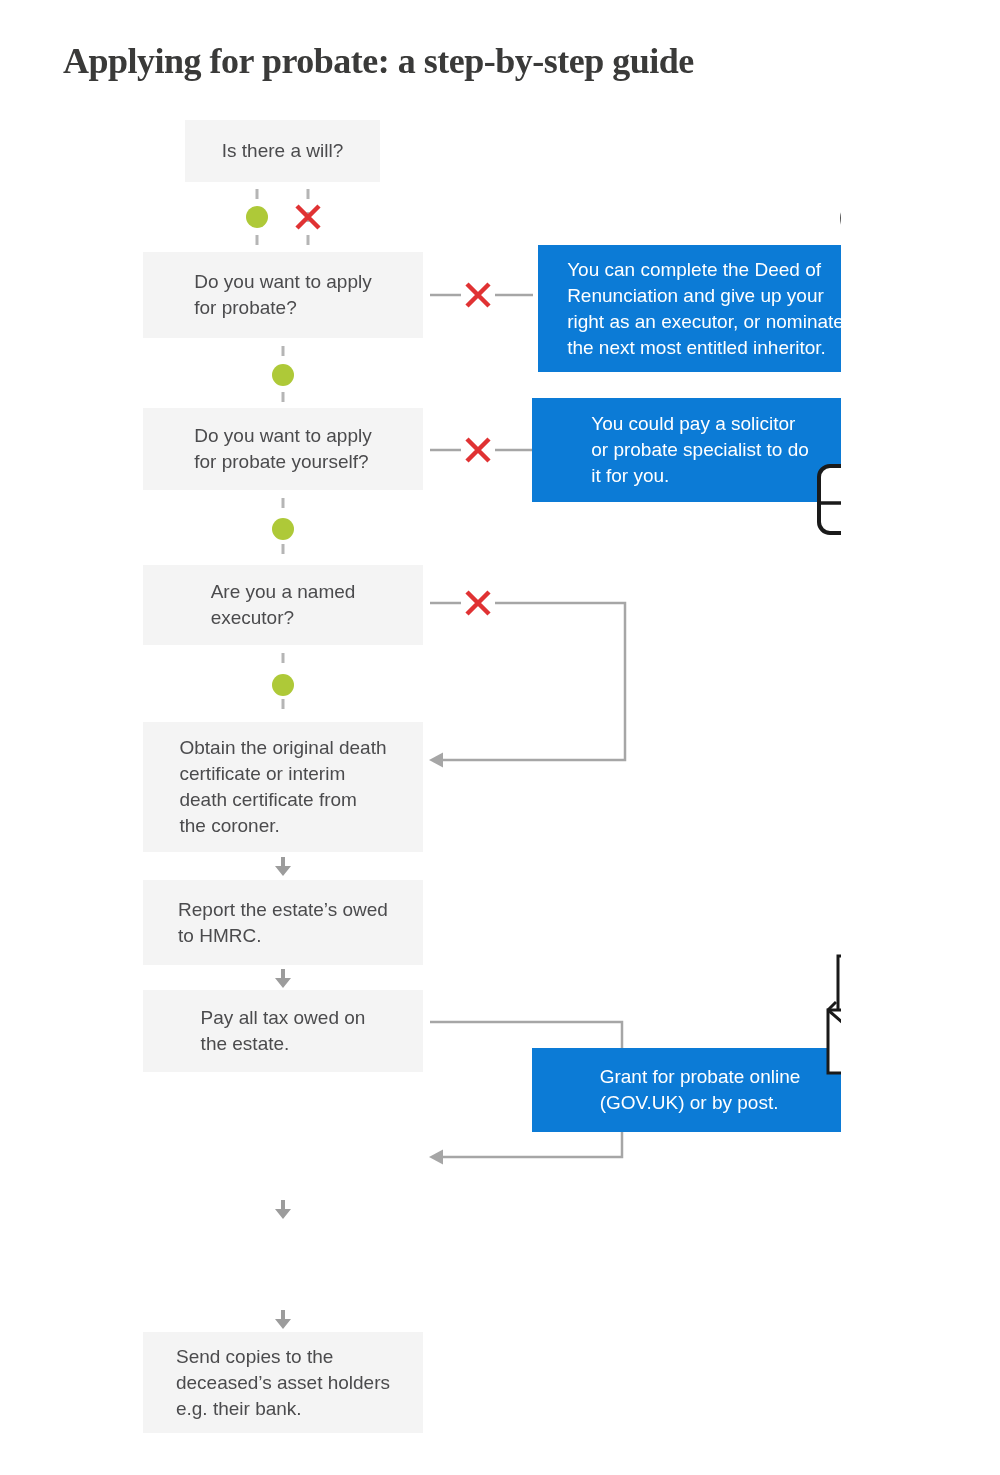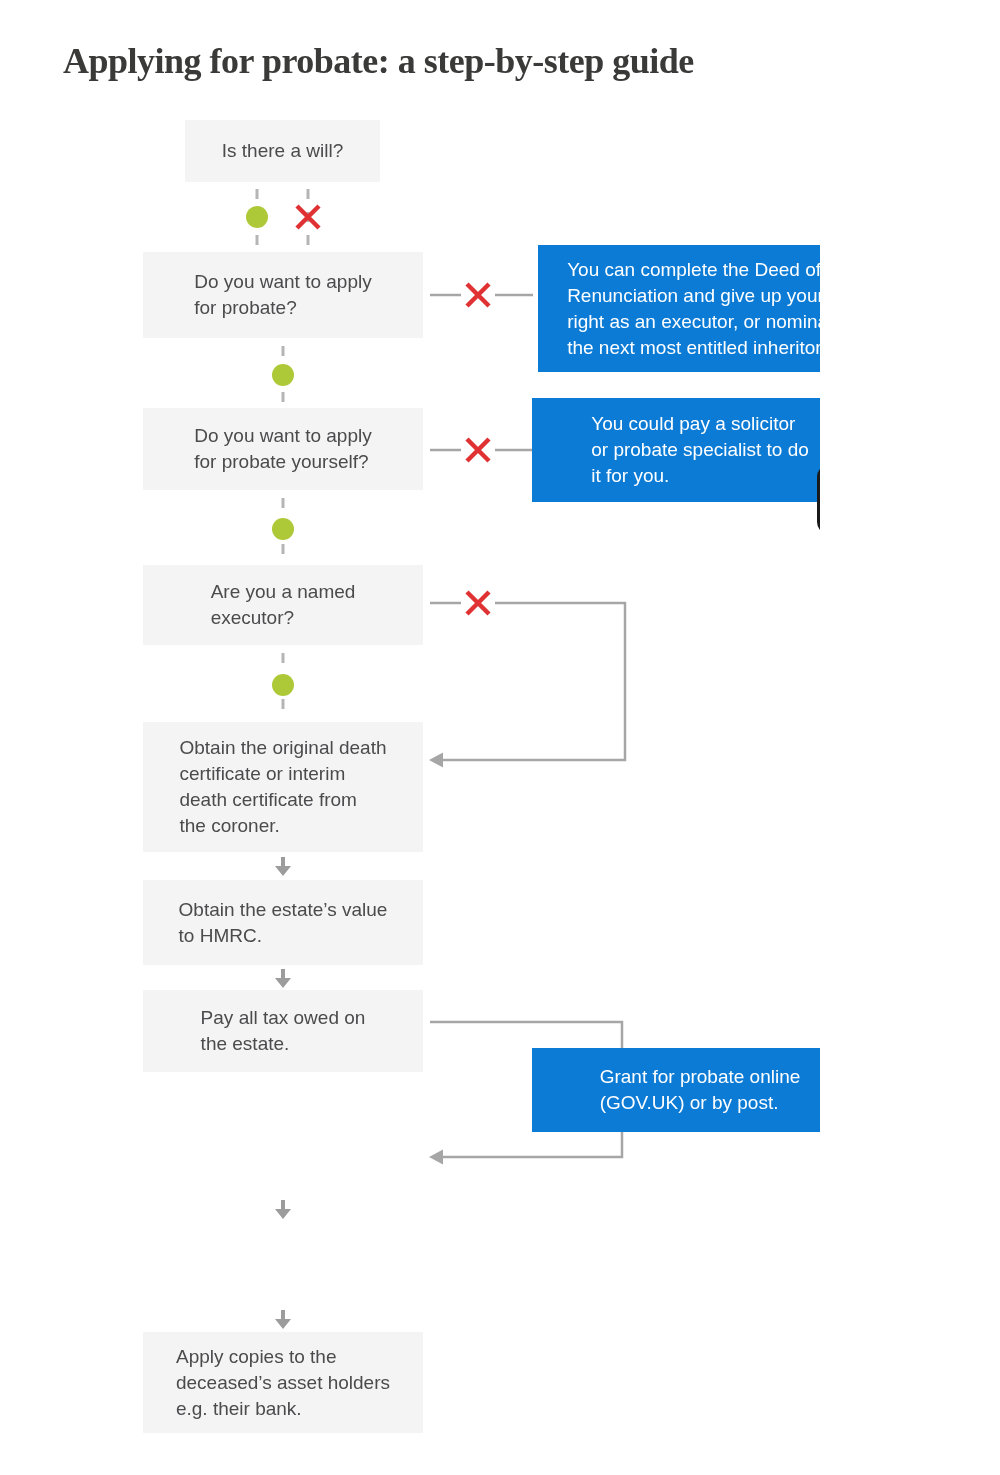--- a/index.html
+++ b/index.html
@@ -1,18 +1,18 @@
 <!DOCTYPE html>
 <html style="--callout-blue: #0c7bd6; --box-gray: #f4f4f4; --text-gray: #4b4b4d; --connector-gray: #a6a6a6; --yes-green: #aec938; --no-red: #e03233; --accent-yellow: #f8c800; --refresh-blue: #7dc4f1;"><head>
 <meta charset="utf-8">
 <style>
   html,body { margin:0; padding:0; background:#fff; }
   .canvas {
     position:relative; width:820px; height:1475px; background:#ffffff;
-    font-family:"Liberation Sans", sans-serif; overflow:hidden;
+    font-family:"Liberation Sans", sans-serif; overflow:hidden;padding-left:21px;
   }
   .title {
     position:absolute; left:63px; top:40px; margin:0;
     font-family:"Liberation Serif", serif; font-weight:700;
     font-size:36px; letter-spacing:-0.5px; color:#3a3a39;
   }
   .box {
     position:absolute; display:flex; align-items:center; justify-content:center;
     text-align:left; white-space:pre-line; font-size:19px; line-height:26px;
   }
@@ -82,25 +82,25 @@
   <div class="box gray" style="left:143px; top:252px; width:280px; height:86px;">Do you want to apply
 for probate?</div>
   <div class="box gray" style="left:143px; top:408px; width:280px; height:82px;">Do you want to apply
 for probate yourself?</div>
   <div class="box gray" style="left:143px; top:565px; width:280px; height:80px;">Are you a named
 executor?</div>
   <div class="box gray" style="left:143px; top:722px; width:280px; height:130px;">Obtain the original death
 certificate or interim
 death certificate from
 the coroner.</div>
-  <div class="box gray" style="left:143px; top:880px; width:280px; height:85px;">Obtain the estate’s value
+  <div class="box gray" style="left:143px; top:880px; width:280px; height:85px;">Report the estate’s owed
 to HMRC.</div>
   <div class="box gray" style="left:143px; top:990px; width:280px; height:82px;">Pay all tax owed on
 the estate.</div>
-  <div class="box gray" style="left:143px; top:1332px; width:280px; height:101px;">Apply copies to the
+  <div class="box gray" style="left:143px; top:1332px; width:280px; height:101px;">Send copies to the
 deceased’s asset holders
 e.g. their bank.</div>
 
   <div class="box blue" style="left:538px; top:245px; width:335px; height:127px;">You can complete the Deed of
 Renunciation and give up your
 right as an executor, or nominate
 the next most entitled inheritor.</div>
   <div class="box blue" style="left:532px; top:398px; width:336px; height:104px;">You could pay a solicitor
 or probate specialist to do
 it for you.</div>

